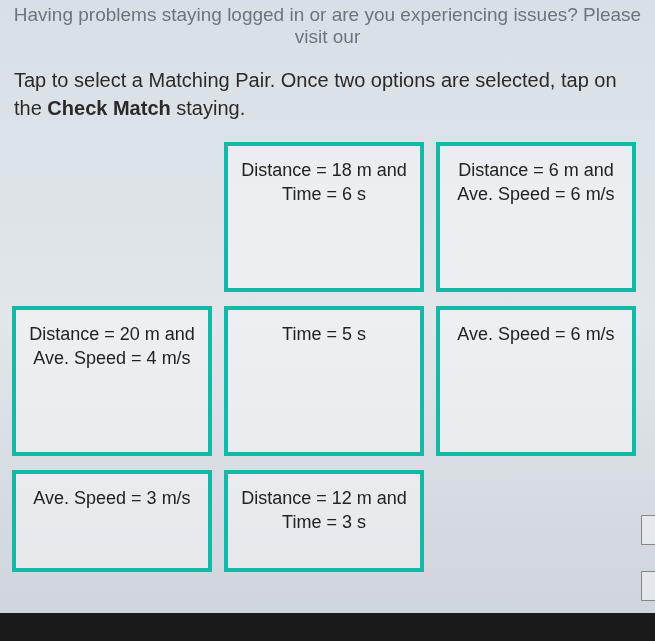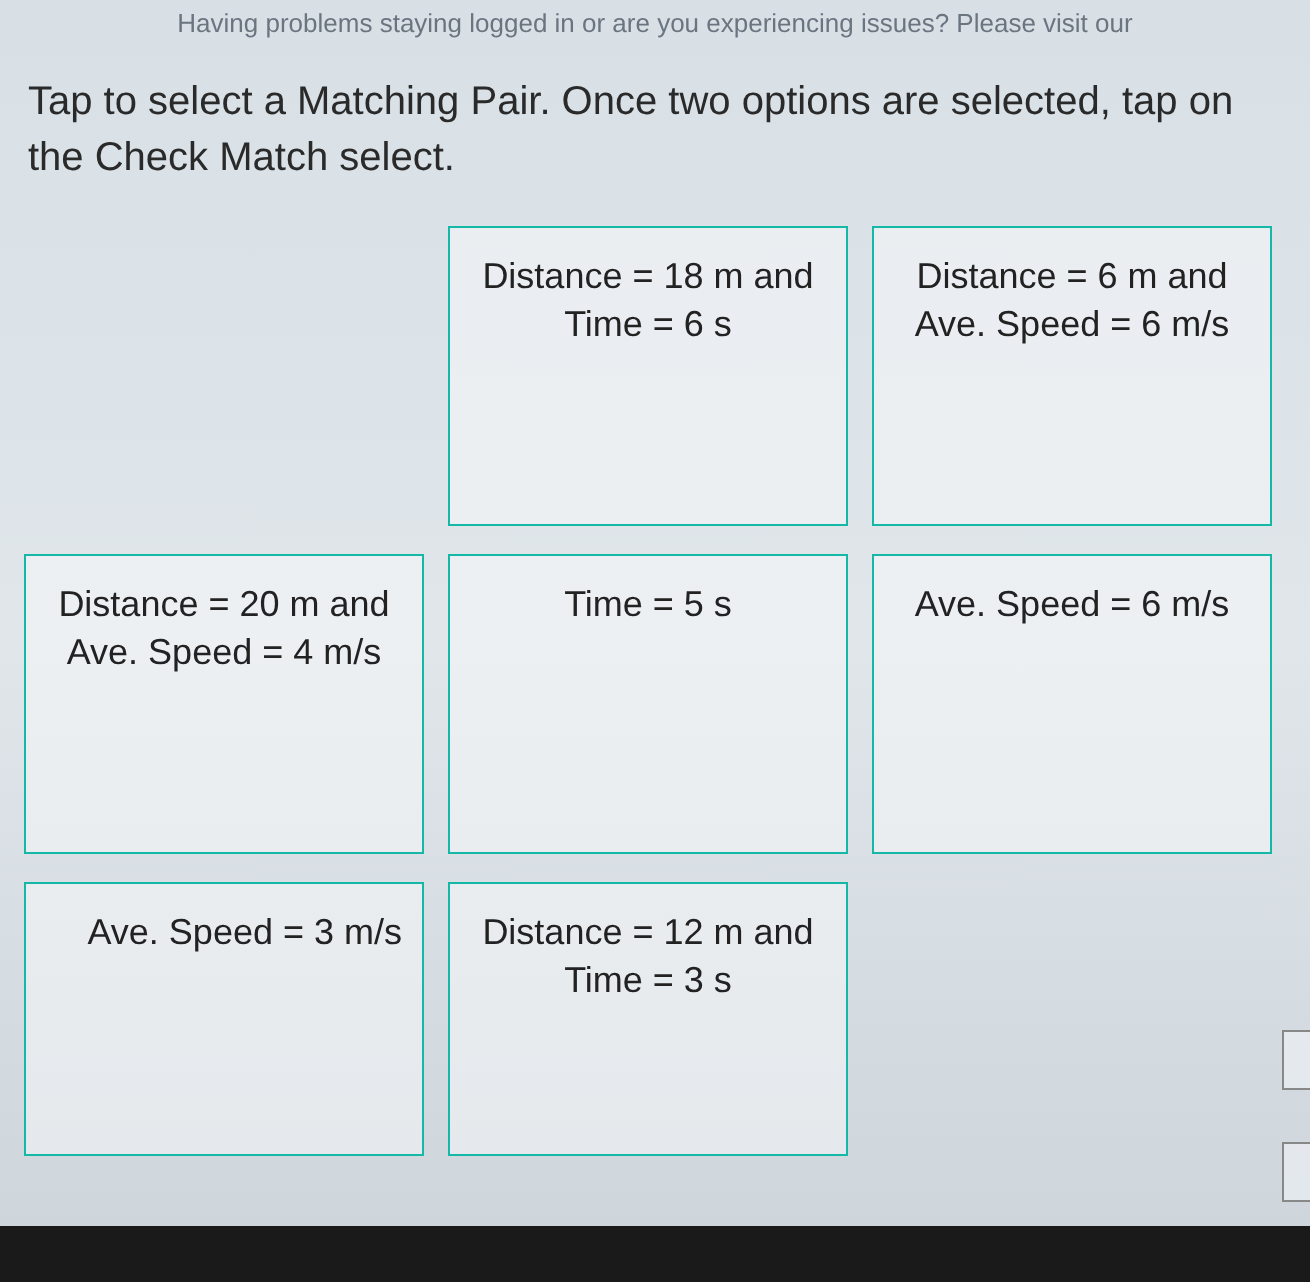--- a/index.html
+++ b/index.html
@@ -10,65 +10,64 @@
     body {
       width: 655px;
       height: 641px;
       font-family: Arial, Helvetica, sans-serif;
       background: linear-gradient(180deg, #d8e0e6 0%, #e0e6ea 50%, #cdd4da 100%);
       overflow: hidden;
       position: relative;
     }
     .banner {
       text-align: center;
-      font-size: 13px;
+      font-size: 19px;
       color: #6b7580;
       padding: 4px 10px 8px 10px;
       font-weight: 500;
     }
     .instructions {
       font-size: 20px;
       color: #2a2a2a;
       padding: 10px 14px 20px 14px;
       line-height: 1.4;
     }
     .instructions .bold {
-      font-weight: normal;
+      font-weight: bold;
     }
     .grid-area {
       padding: 0 10px 0 12px;
     }
     .row {
       display: flex;
       gap: 12px;
       margin-bottom: 14px;
     }
     .cell {
       width: 200px;
       height: 150px;
-      border: 1px solid #14b8a6;
+      border: 4px solid #14b8a6;
       background: rgba(245, 248, 250, 0.55);
       display: flex;
       align-items: flex-start;
       justify-content: center;
       text-align: center;
       padding: 12px 10px;
       font-size: 18px;
       color: #222;
       line-height: 1.35;
       cursor: pointer;
     }
     .cell.empty {
       border: none;
       background: transparent;
       cursor: default;
     }
     .row.last .cell {
-      height: 137px;
-      justify-content: flex-end;
+      height: 102px;
     }
     .bottom-bar {
       position: absolute;
       bottom: 0;
       left: 0;
       right: 0;
       height: 28px;
       background: #1a1a1a;
     }
     .side-stub {
@@ -92,21 +91,21 @@
     }
   </style>
 </head>
 <body>
 
 <div class="banner">
   <span>Having problems staying logged in or are you experiencing issues? Please visit our</span>
 </div>
 
 <div class="instructions">
-  <span>Tap to select a Matching Pair. Once two options are selected, tap on the </span><span class="bold">Check Match</span><span> select.</span>
+  <span>Tap to select a Matching Pair. Once two options are selected, tap on the </span><span class="bold">Check Match</span><span> staying.</span>
 </div>
 
 <div class="grid-area">
 
   <div class="row">
     <div class="cell empty"></div>
     <div class="cell">
       <span>Distance = 18 m and Time = 6 s</span>
     </div>
     <div class="cell">

